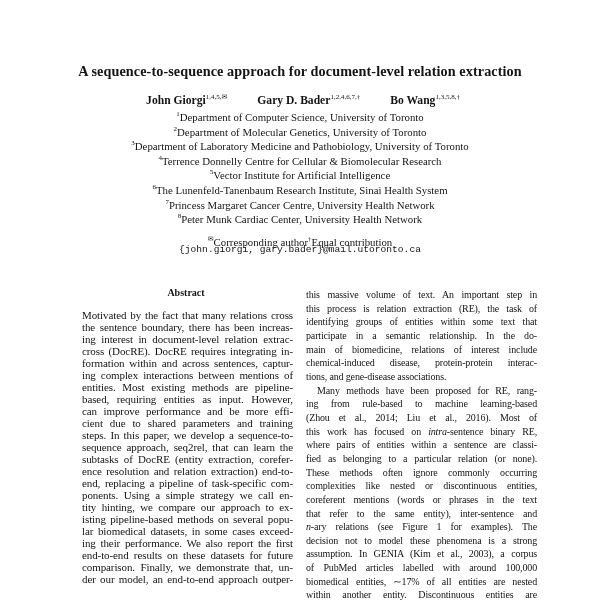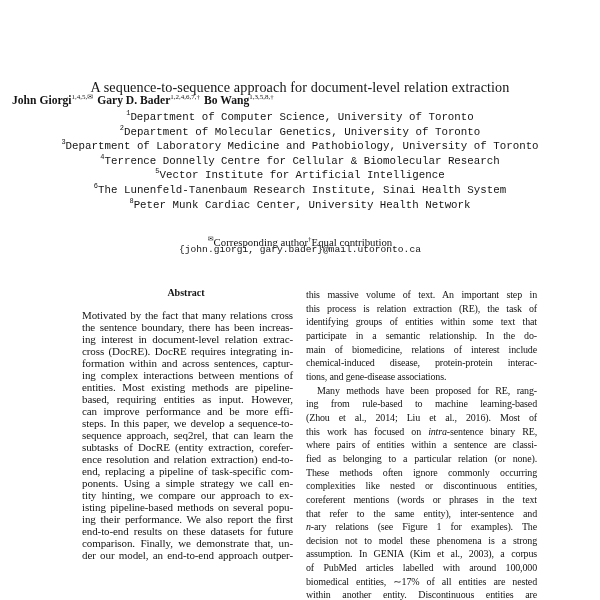--- a/index.html
+++ b/index.html
@@ -1,32 +1,32 @@
 <!DOCTYPE html>
 <html><head>
 <meta charset="utf-8">
 <style>
   html,body{margin:0;padding:0;background:#ffffff;}
   .page{
     position:relative;width:600px;height:600px;background:#ffffff;overflow:hidden;
     font-family:"Liberation Serif",serif;color:#141414;
   }
   .title{
-    position:absolute;top:63px;left:0;right:0;margin:16px;
-    text-align:center;font-size:14.2px;font-weight:normal;letter-spacing:0.1px;
+    position:absolute;top:63px;left:0;right:0;margin:0;
+    text-align:center;font-size:14.2px;font-weight:bold;letter-spacing:0.1px;
   }
   .authors{
-    position:absolute;top:94px;left:12px;right:0;
-    display:flex;gap:4px;
+    position:absolute;top:94px;left:6px;right:0;
+    display:flex;justify-content:center;gap:30px;
     font-size:11.6px;font-weight:bold;
   }
   .authors sup{font-weight:normal;font-size:7px;line-height:0;}
   .affils{
     position:absolute;top:110px;left:0;right:0;
-    text-align:center;font-size:10.8px;line-height:14.6px;font-family:Liberation Mono, monospace;
+    text-align:center;font-size:10.8px;line-height:14.6px;
   }
   .affils .li{display:block;}
   .affils sup,.contrib sup{font-size:7px;line-height:0;}
   .contrib{
     position:absolute;top:236px;left:0;right:0;
     display:flex;justify-content:center;font-size:10.8px;
   }
   .emails{
     position:absolute;top:243px;left:0;right:0;
     text-align:center;font-family:"Liberation Mono","DejaVu Sans Mono",monospace;
@@ -63,20 +63,21 @@
       <span class="li">Bo Wang<sup>1,3,5,8,†</sup></span>
     </div>
 
   <div class="affils">
       <span class="li"><sup>1</sup>Department of Computer Science, University of Toronto</span>
       <span class="li"><sup>2</sup>Department of Molecular Genetics, University of Toronto</span>
       <span class="li"><sup>3</sup>Department of Laboratory Medicine and Pathobiology, University of Toronto</span>
       <span class="li"><sup>4</sup>Terrence Donnelly Centre for Cellular &amp; Biomolecular Research</span>
       <span class="li"><sup>5</sup>Vector Institute for Artificial Intelligence</span>
       <span class="li"><sup>6</sup>The Lunenfeld-Tanenbaum Research Institute, Sinai Health System</span>
+      <span class="li"><sup>7</sup>Princess Margaret Cancer Centre, University Health Network</span>
       <span class="li"><sup>8</sup>Peter Munk Cardiac Center, University Health Network</span>
     </div>
 
   <div class="contrib">
       <span class="li"><sup>✉</sup>Corresponding author</span>
       <span class="li"><sup>†</sup>Equal contribution</span>
     </div>
 
   <div class="emails">
       <span class="li">{john.giorgi, gary.bader}@mail.utoronto.ca</span>
@@ -87,28 +88,30 @@
   <div class="abs-body">
       <div class="pline just">Motivated by the fact that many relations cross</div>
       <div class="pline just">the sentence boundary, there has been increas-</div>
       <div class="pline just">ing interest in document-level relation extrac-</div>
       <div class="pline just">cross (DocRE). DocRE requires integrating in-</div>
       <div class="pline just">formation within and across sentences, captur-</div>
       <div class="pline just">ing complex interactions between mentions of</div>
       <div class="pline just">entities.  Most existing methods are pipeline-</div>
       <div class="pline just">based, requiring entities as input.  However,</div>
       <div class="pline just">can improve performance and be more effi-</div>
+      <div class="pline just">cient due to shared parameters and training</div>
       <div class="pline just">steps. In this paper, we develop a sequence-to-</div>
       <div class="pline just">sequence approach, seq2rel, that can learn the</div>
       <div class="pline just">subtasks of DocRE (entity extraction, corefer-</div>
       <div class="pline just">ence resolution and relation extraction) end-to-</div>
       <div class="pline just">end, replacing a pipeline of task-specific com-</div>
       <div class="pline just">ponents.  Using a simple strategy we call en-</div>
       <div class="pline just">tity hinting, we compare our approach to ex-</div>
       <div class="pline just">isting pipeline-based methods on several popu-</div>
+      <div class="pline just">lar biomedical datasets, in some cases exceed-</div>
       <div class="pline just">ing their performance. We also report the first</div>
       <div class="pline just">end-to-end results on these datasets for future</div>
       <div class="pline just">comparison. Finally, we demonstrate that, un-</div>
       <div class="pline just">der our model, an end-to-end approach outper-</div>
     </div>
 
   <div class="intro-col">
       <div class="pline just">this massive volume of text. An important step in</div>
       <div class="pline just">this process is relation extraction (RE), the task of</div>
       <div class="pline just">identifying groups of entities within some text that</div>

